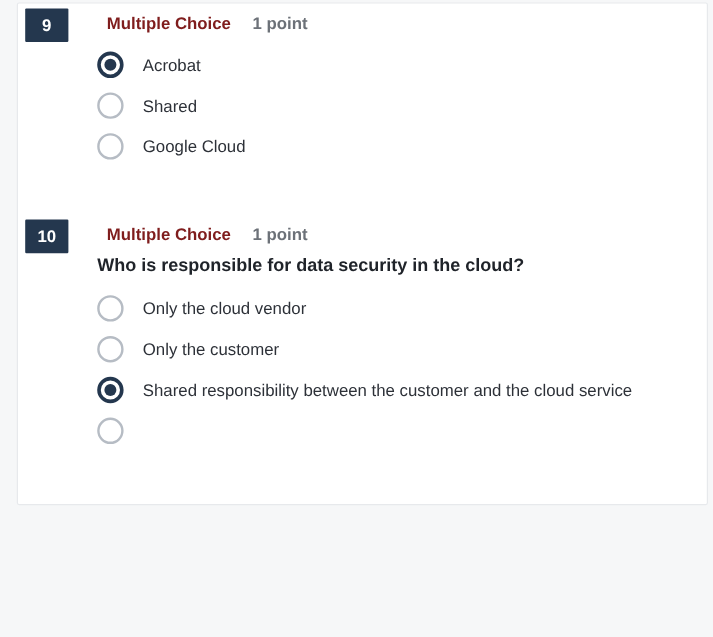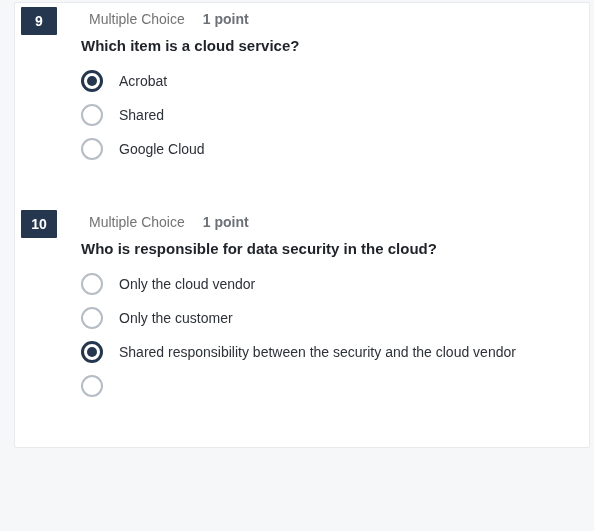--- a/index.html
+++ b/index.html
@@ -41,21 +41,21 @@
     border-radius: 1px;
   }
   .meta {
     display: flex;
     gap: 18px;
     align-items: baseline;
     margin: 0 0 10px 12px;
     font-size: 14px;
     color: #5a6069;
   }
-  .meta .type { color: #737373; }
+  .meta .type { color: #7f1d1d; font-weight: bold; }
   .meta .points { color: #6c7178; font-weight: bold; }
   .prompt {
     font-size: 15px;
     font-weight: 700;
     color: #1f2329;
     margin: 0 0 10px 4px;
   }
   .options {
     list-style: none;
     margin: 0;
@@ -96,21 +96,20 @@
 <body>
 
 <div class="sheet">
 
   <div class="question">
     <div class="qnum">9</div>
     <div class="meta">
       <span class="type">Multiple Choice</span>
       <span class="points">1 point</span>
     </div>
-    <div class="prompt">Which item is a cloud service?</div>
     <ul class="options">
       <li class="opt">
         <span class="radio selected"></span>
         <span class="label">Acrobat</span>
       </li>
       <li class="opt">
         <span class="radio"></span>
         <span class="label">Shared</span>
       </li>
       <li class="opt">
@@ -131,21 +130,21 @@
       <li class="opt">
         <span class="radio"></span>
         <span class="label">Only the cloud vendor</span>
       </li>
       <li class="opt">
         <span class="radio"></span>
         <span class="label">Only the customer</span>
       </li>
       <li class="opt">
         <span class="radio selected"></span>
-        <span class="label">Shared responsibility between the security and the cloud vendor</span>
+        <span class="label">Shared responsibility between the customer and the cloud service</span>
       </li>
       <li class="opt">
         <span class="radio"></span>
       </li>
     </ul>
   </div>
 
 </div>
 
 </body></html>

